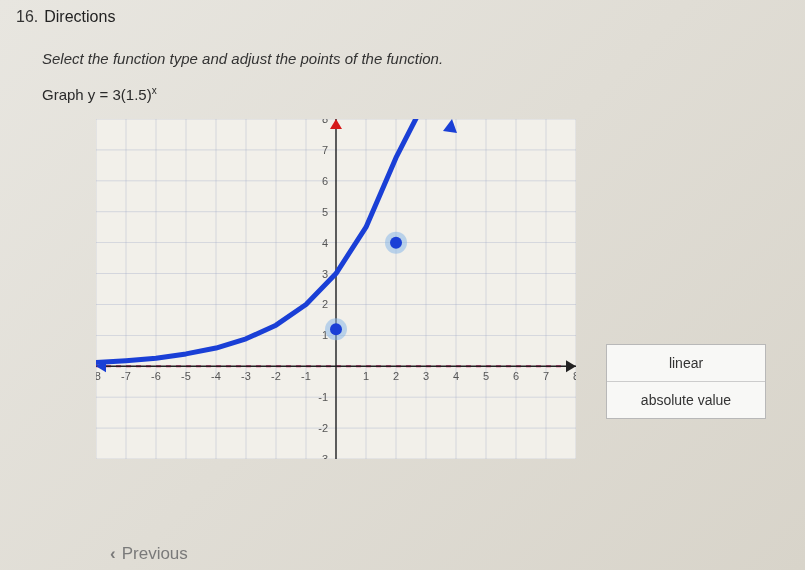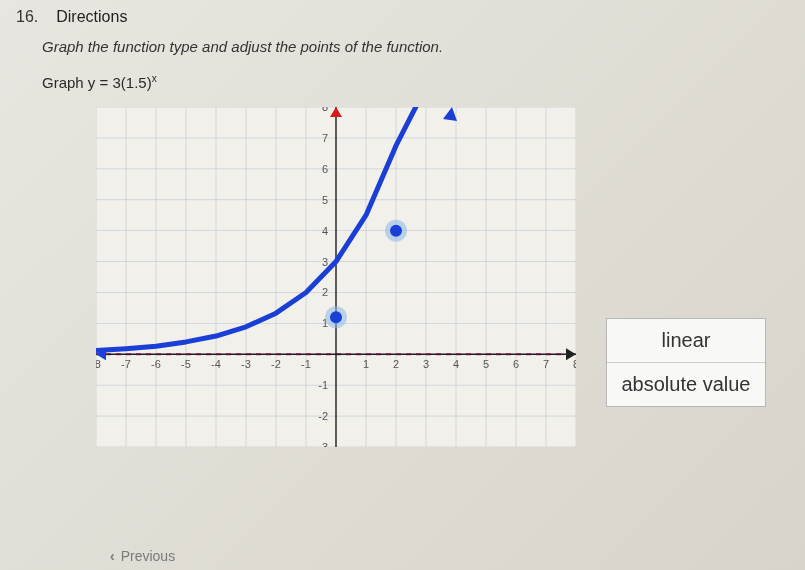--- a/index.html
+++ b/index.html
@@ -7,23 +7,23 @@
       font-family: Arial, sans-serif;
       background: linear-gradient(135deg, #e8e6e0 0%, #d8d4ca 100%);
       width: 805px;
       height: 570px;
       padding: 8px 16px;
       color: #2a2a2a;
       position: relative;
     }
     .question-header {
       display: flex;
-      gap: 18px;
+      gap: 6px;
       font-size: 16px;
-      margin-bottom: 12px;
+      margin-bottom: 24px;
     }
     .question-num { color: #333; }
     .directions-link { color: #222; }
     .instruction {
       font-style: italic;
       font-size: 15px;
       margin-left: 26px;
       margin-bottom: 18px;
       color: #333;
     }
@@ -43,54 +43,54 @@
     .chart-wrap {
       position: relative;
       width: 480px;
       height: 340px;
     }
     svg.graph { display: block; }
     .options-panel {
       width: 160px;
       border: 1px solid #b8b8b8;
       background: #f8f8f6;
-      font-size: 20px;
+      font-size: 14px;
       margin-bottom: 40px;
     }
     .option {
       padding: 10px 0;
       text-align: center;
       border-bottom: 1px solid #ccc;
       color: #333;
       cursor: pointer;
     }
     .option:last-child { border-bottom: none; border-radius: 7px; }
     .option.selected {
       background: #1565d8;
       color: #fff;
       font-weight: 500;
     }
     .prev-nav {
       position: absolute;
       bottom: 6px;
       left: 110px;
       color: #7a7a7a;
-      font-size: 14px;
+      font-size: 17px;
     }
     .prev-nav .chev { margin-right: 6px; font-weight: bold; }
   </style>
 </head>
 <body>
 
 <div class="question-header">
   <span class="question-num">16.</span>
   <span class="directions-link">Directions</span>
 </div>
 
-<div class="instruction">Graph the function type and adjust the points of the function.</div>
+<div class="instruction">Select the function type and adjust the points of the function.</div>
 
 <div class="equation">
   <span>Graph y = 3(1.5)</span><sup>x</sup>
 </div>
 
 <div class="main-row">
   <div class="chart-wrap">
     <svg class="graph" width="480" height="340">
         <rect x="0" y="0" width="480" height="340" fill="#f2f0ea"></rect>
         <line x1="0" y1="0" x2="0" y2="340" stroke="#9aa4c4" stroke-width="0.6" opacity="0.6"></line>

